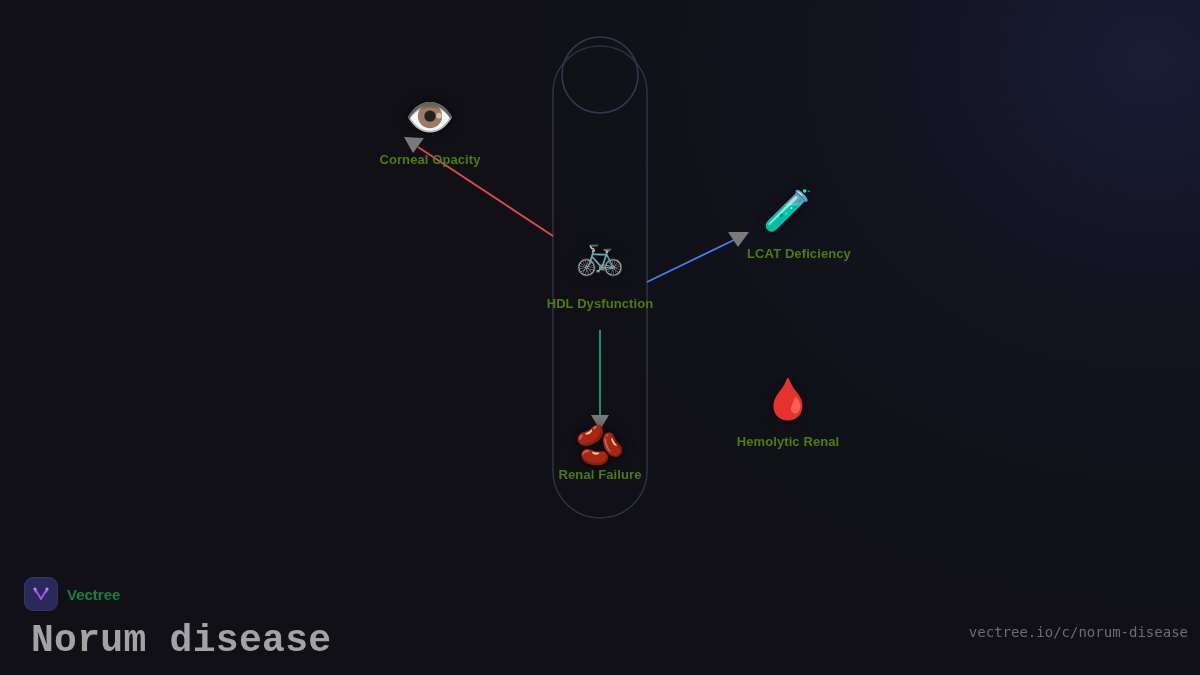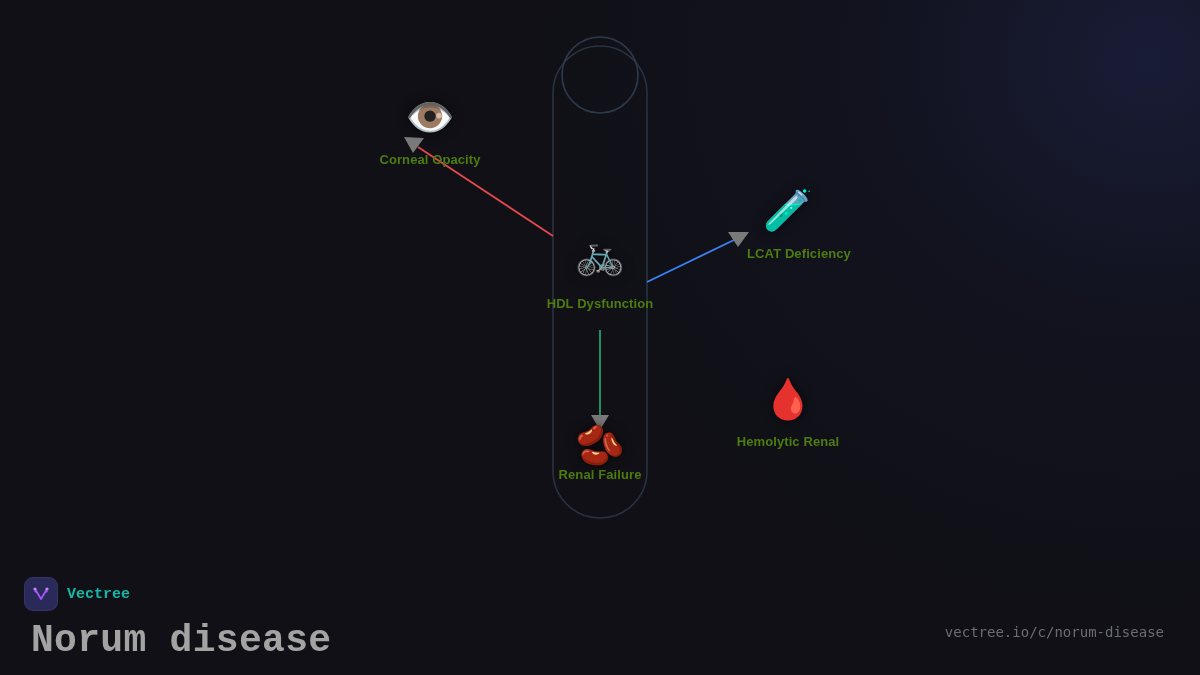--- a/index.html
+++ b/index.html
@@ -30,31 +30,31 @@
     .brand {
       position: absolute; left: 24px; top: 577px;
       display: flex; align-items: center; gap: 9px;
     }
     .brand-logo {
       width: 34px; height: 34px; border-radius: 9px;
       background: #2a2a5a; border: 1px solid #34346a; box-sizing: border-box;
       display: flex; align-items: center; justify-content: center;
     }
     .brand-name {
-      color: #14b8a6; font-family: Liberation Mono, monospace;
+      color: #15803d; font-family: Liberation Sans, sans-serif;
       font-weight: bold; font-size: 15px;
     }
     .page-title {
       position: absolute; left: 24px; top: 611px;
       color: #a3a3a3; font-family: "Liberation Mono", monospace;
       font-weight: bold; font-size: 38px; line-height: 46px;
       letter-spacing: 0.3px; margin: 7px;
     }
     .url {
-      position: absolute; right: 36px; top: 624px;
+      position: absolute; right: 12px; top: 624px;
       color: #6c6c74; font-family: "DejaVu Sans Mono", monospace;
       font-size: 14px;
     }
   </style>
 </head>
 <body>
 
 <div class="bg-glow"></div>
 
 <svg class="edges" width="1200" height="675">

